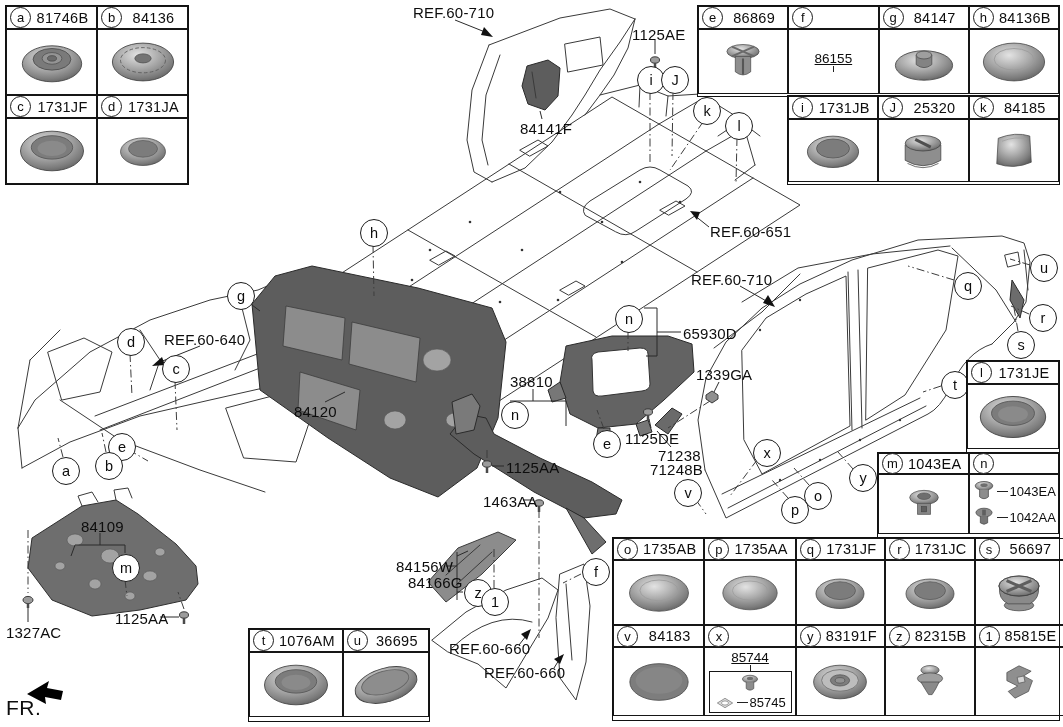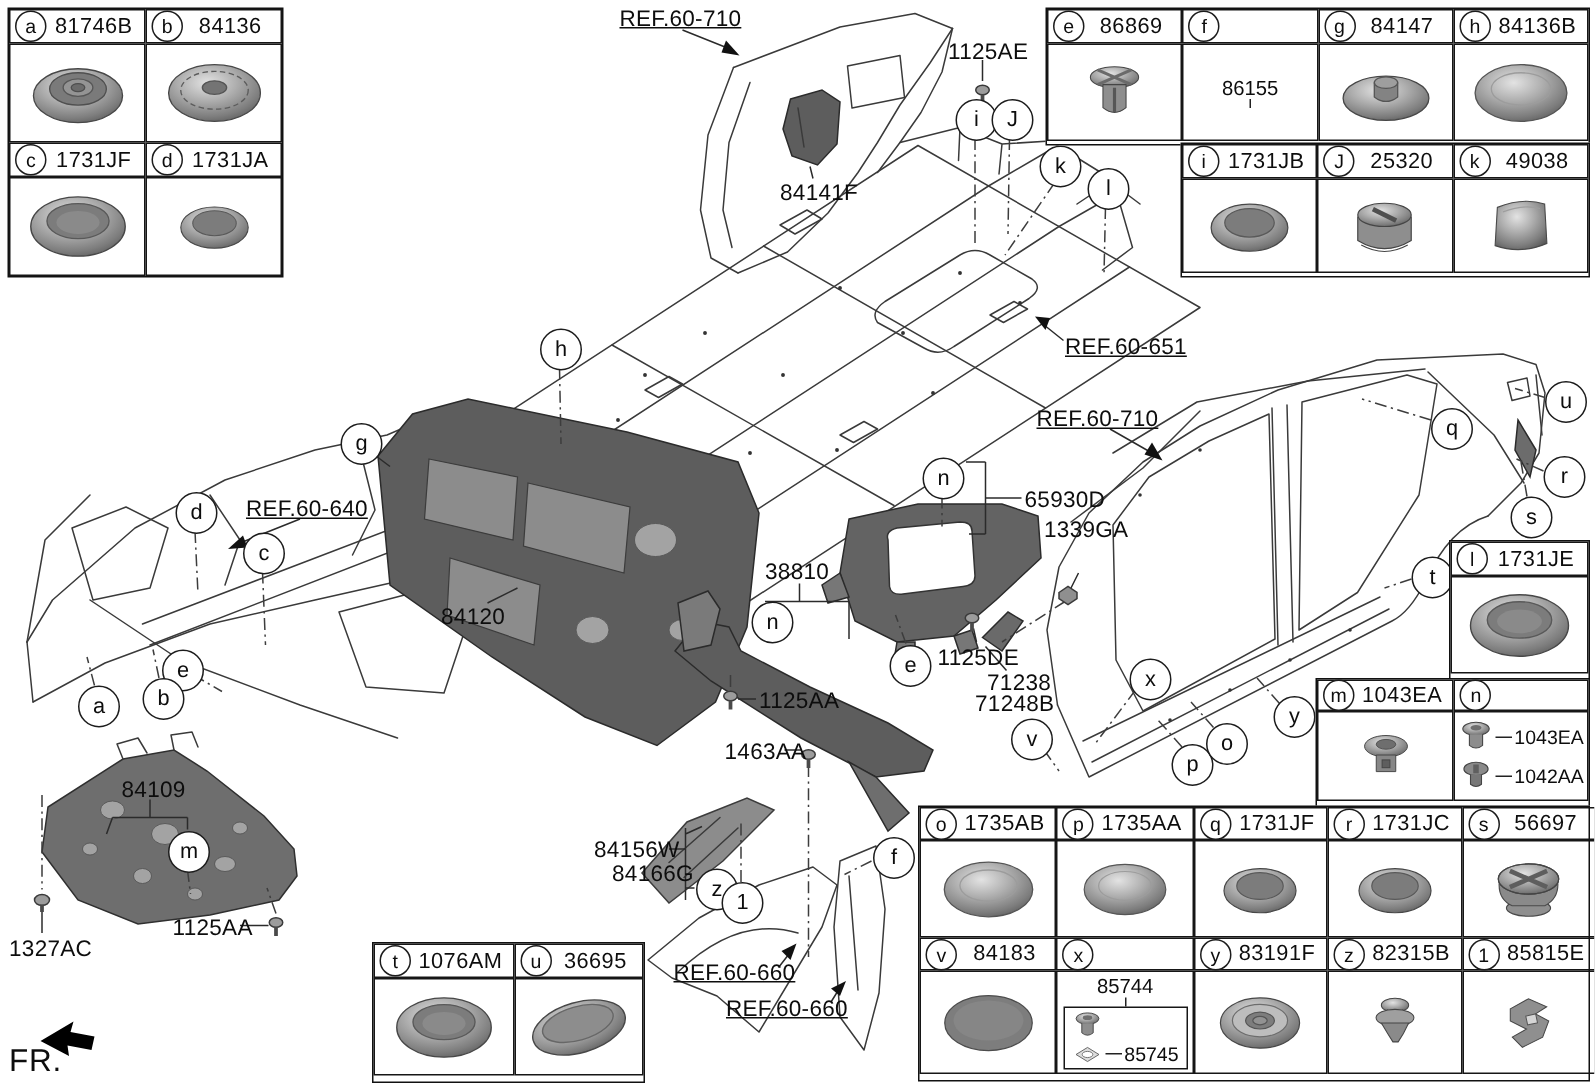--- a/index.html
+++ b/index.html
@@ -8,37 +8,37 @@
   svg.art{position:absolute;left:0;top:0;}
   .w{stroke:#3a3a3a;stroke-width:1;fill:none;stroke-linejoin:round;stroke-linecap:round;}
   .ln{stroke:#2b2b2b;stroke-width:1;fill:none;}
   .dd{stroke:#3d3d3d;stroke-width:1;fill:none;stroke-dasharray:8 3 1.5 3;}
   .ah{fill:#111;stroke:none;}
   .darkpart{fill:#5d5d5d;stroke:#2b2b2b;stroke-width:1;}
   .midpart{fill:#8c8c8c;stroke:#3c3c3c;stroke-width:.8;}
   .hole{fill:#a3a3a3;stroke:#555;stroke-width:.6;}
   
   .dlab{position:absolute;font-size:15px;white-space:nowrap;letter-spacing:.2px;}
-  .ref{text-decoration:underline;}
+  .ref{}
   .frlab{position:absolute;font-size:21px;letter-spacing:.5px;}
   
   .co{position:absolute;width:26px;height:26px;border:1.4px solid #1c1c1c;border-radius:50%;
       background:#fff;display:flex;align-items:center;justify-content:center;
       font-size:14.5px;line-height:1;z-index:5;}
   
   .ptab{position:absolute;background:#fff;border:1.6px solid #111;display:grid;z-index:6;}
   .phead,.pbody{border:0.8px solid #161616;}
   .phead{display:flex;align-items:center;gap:5px;padding:0 3px;}
   .pbody{display:flex;align-items:center;justify-content:center;position:relative;overflow:hidden;}
   .cl{flex:none;width:19px;height:19px;border:1.2px solid #1c1c1c;border-radius:50%;
       display:inline-flex;align-items:center;justify-content:center;font-size:13px;line-height:1;background:#fff;}
   .pnum{flex:1;text-align:center;font-size:14.5px;letter-spacing:.3px;padding-right:4px;}
   
   .subwrap{display:flex;flex-direction:column;align-items:center;width:100%;}
-  .subtop{font-size:13.5px;}
+  .subtop{font-size:13.5px;text-decoration:underline;}
   .vtick{width:0;height:6px;border-left:1.1px solid #222;}
   .subbox{border:1.3px solid #161616;padding:2px 5px;display:flex;flex-direction:column;gap:2px;align-items:flex-start;}
   .subrow{display:flex;align-items:center;gap:2px;}
   .dashln{width:11px;height:0;border-top:1.1px solid #222;}
   .slab{font-size:13px;white-space:nowrap;}
   .nrows{display:flex;flex-direction:column;gap:4px;align-items:flex-start;}
 </style>
 </head>
 <body>
 
@@ -342,21 +342,21 @@
 
   <div class="dlab ref" style="left:413px;top:4px">REF.60-710</div>
   <div class="dlab" style="left:632px;top:26px">1125AE</div>
   <div class="dlab" style="left:520px;top:120px">84141F</div>
   <div class="dlab ref" style="left:710px;top:223px">REF.60-651</div>
   <div class="dlab ref" style="left:691px;top:271px">REF.60-710</div>
   <div class="dlab ref" style="left:164px;top:331px">REF.60-640</div>
   <div class="dlab" style="left:294px;top:403px">84120</div>
   <div class="dlab" style="left:510px;top:373px">38810</div>
   <div class="dlab" style="left:683px;top:325px">65930D</div>
-  <div class="dlab" style="left:696px;top:345px">1339GA</div>
+  <div class="dlab" style="left:696px;top:366px">1339GA</div>
   <div class="dlab" style="left:625px;top:430px">1125DE</div>
   <div class="dlab" style="left:658px;top:447px">71238</div>
   <div class="dlab" style="left:650px;top:461px">71248B</div>
   <div class="dlab" style="left:506px;top:459px">1125AA</div>
   <div class="dlab" style="left:483px;top:493px">1463AA</div>
   <div class="dlab" style="left:396px;top:558px">84156W</div>
   <div class="dlab" style="left:408px;top:574px">84166G</div>
   <div class="dlab" style="left:81px;top:518px">84109</div>
   <div class="dlab" style="left:6px;top:624px">1327AC</div>
   <div class="dlab" style="left:115px;top:610px">1125AA</div>
@@ -475,21 +475,21 @@
     <div class="phead">
         <span class="cl">i</span>
         <span class="pnum">1731JB</span>
       </div>
     <div class="phead">
         <span class="cl">J</span>
         <span class="pnum">25320</span>
       </div>
     <div class="phead">
         <span class="cl">k</span>
-        <span class="pnum">49038</span>
+        <span class="pnum">84185</span>
       </div>
     <div class="pbody">
         <svg width="66" height="50">
           <use href="#s-plug"></use>
         </svg>
       </div>
     <div class="pbody">
         <svg width="62" height="50">
           <use href="#s-cyl"></use>
         </svg>
@@ -613,21 +613,21 @@
       </div>
     <div class="pbody">
         <svg width="72" height="50">
           <use href="#s-disc"></use>
         </svg>
       </div>
     <div class="pbody">
       <div class="subwrap">
         <span class="subtop">85744</span>
         <span class="vtick"></span>
-        <div class="subbox" style="align-items:flex-start;">
+        <div class="subbox" style="align-items:center;">
           <svg width="20" height="19">
               <use href="#s-pinsm"></use>
             </svg>
           <div class="subrow">
               <svg width="20" height="12">
                 <use href="#s-diamond"></use>
               </svg>
               <span class="dashln"></span>
               <span class="slab">85745</span>
             </div>

